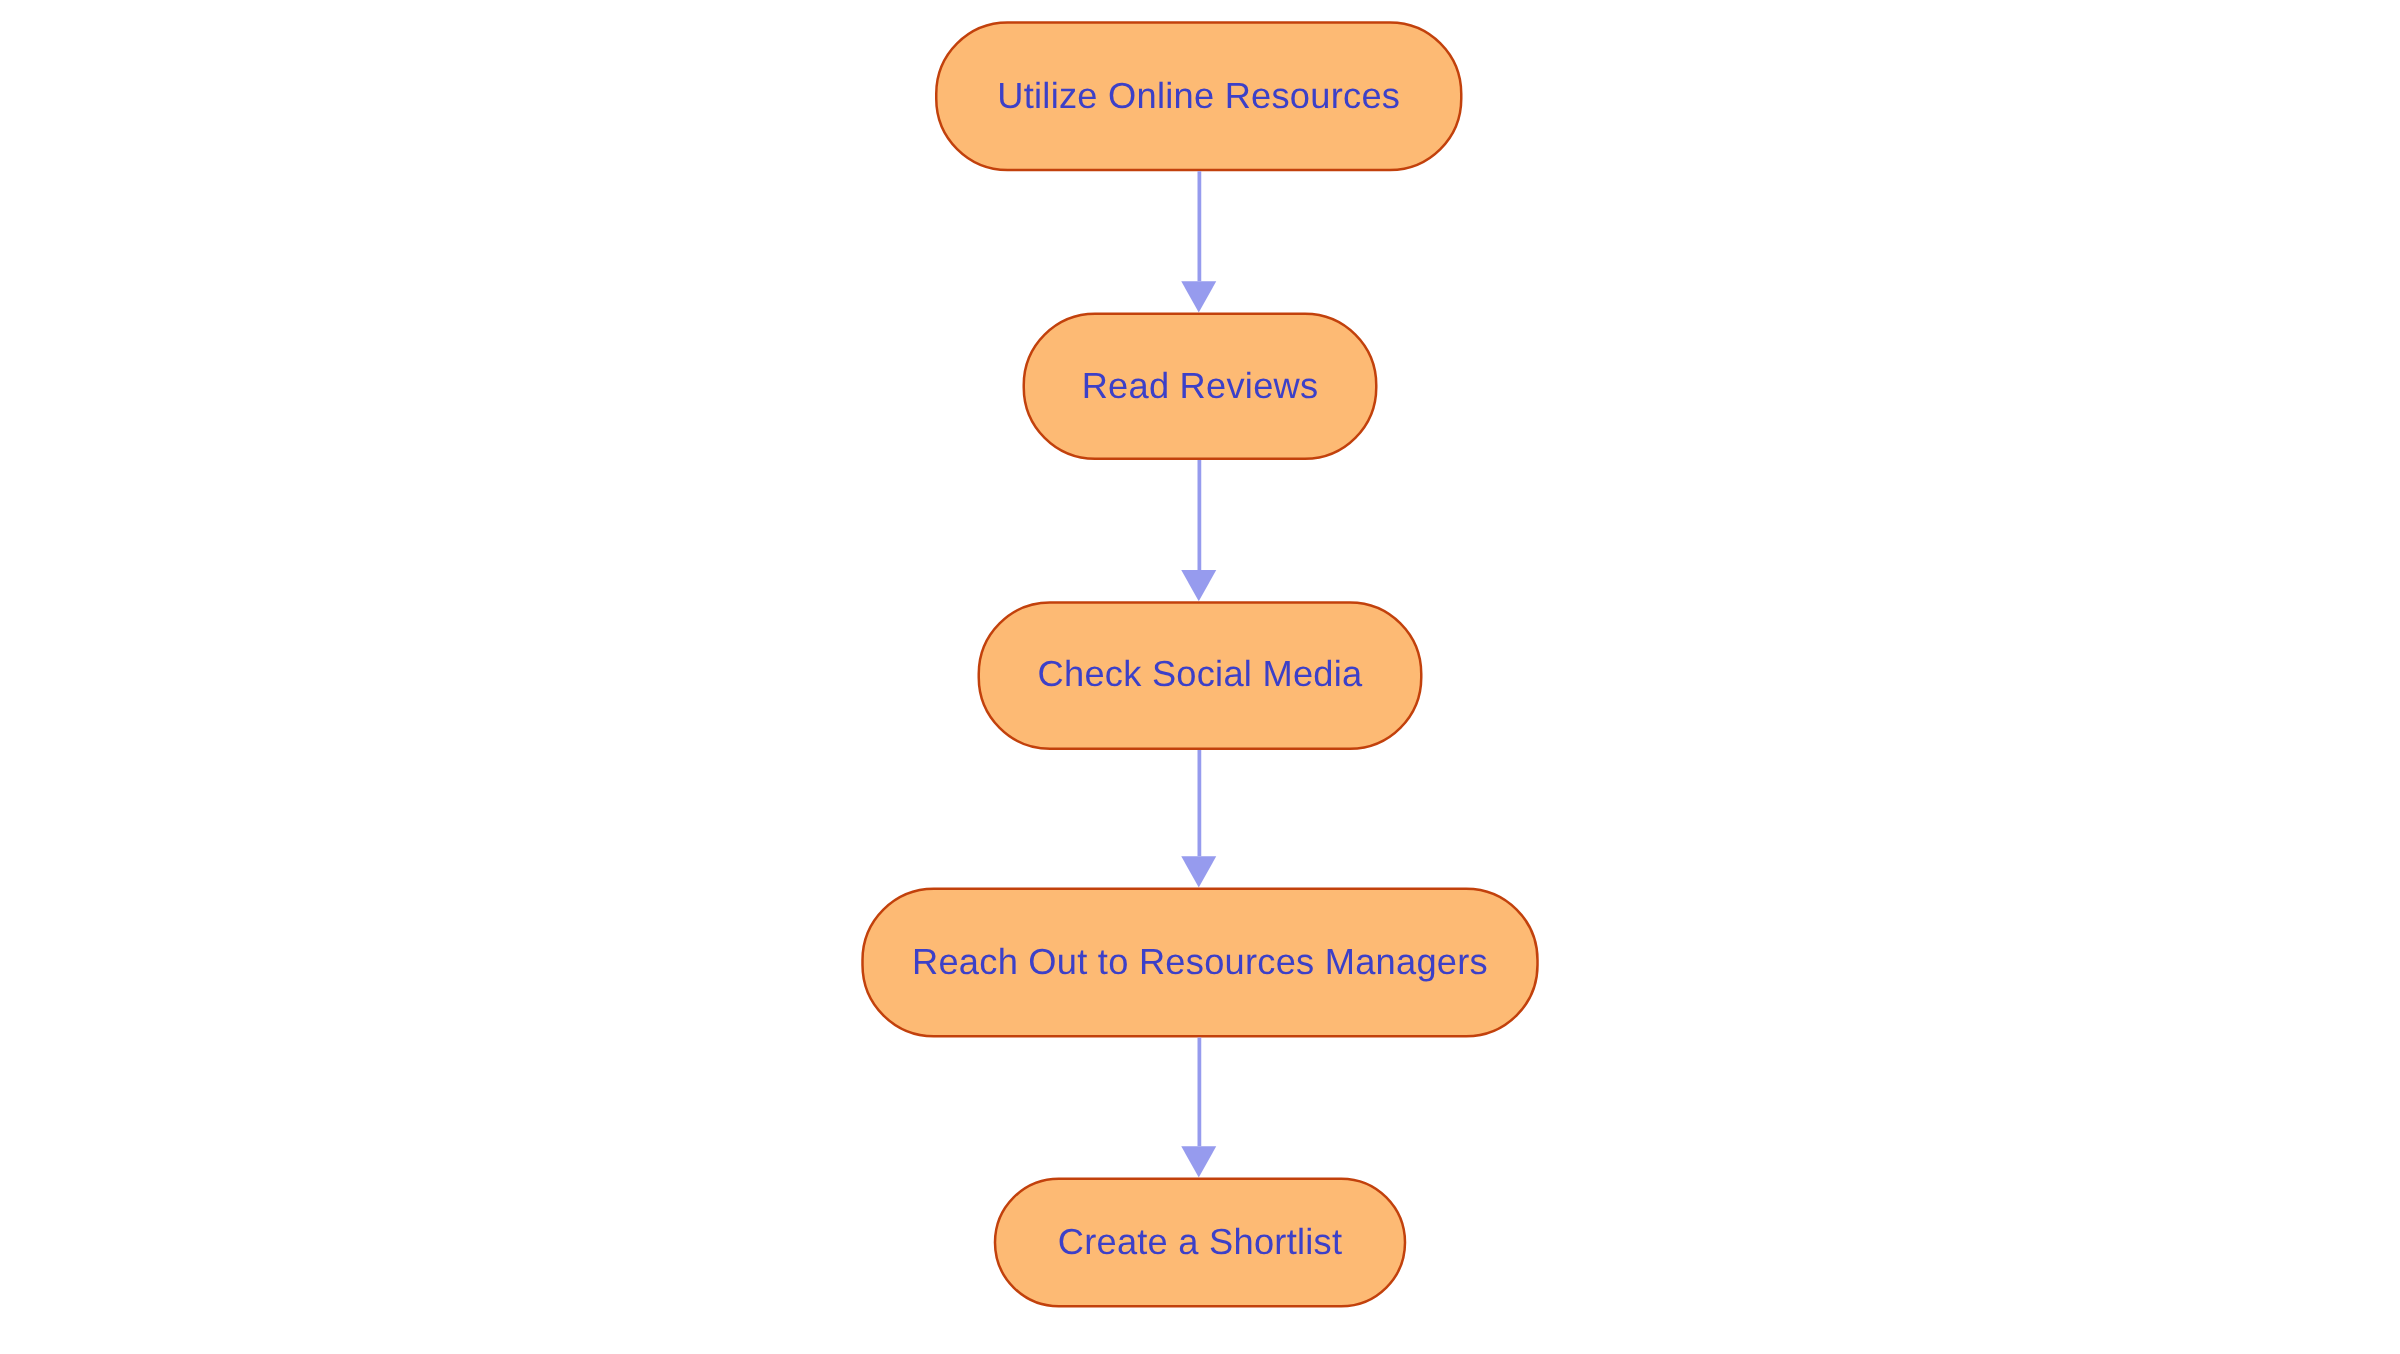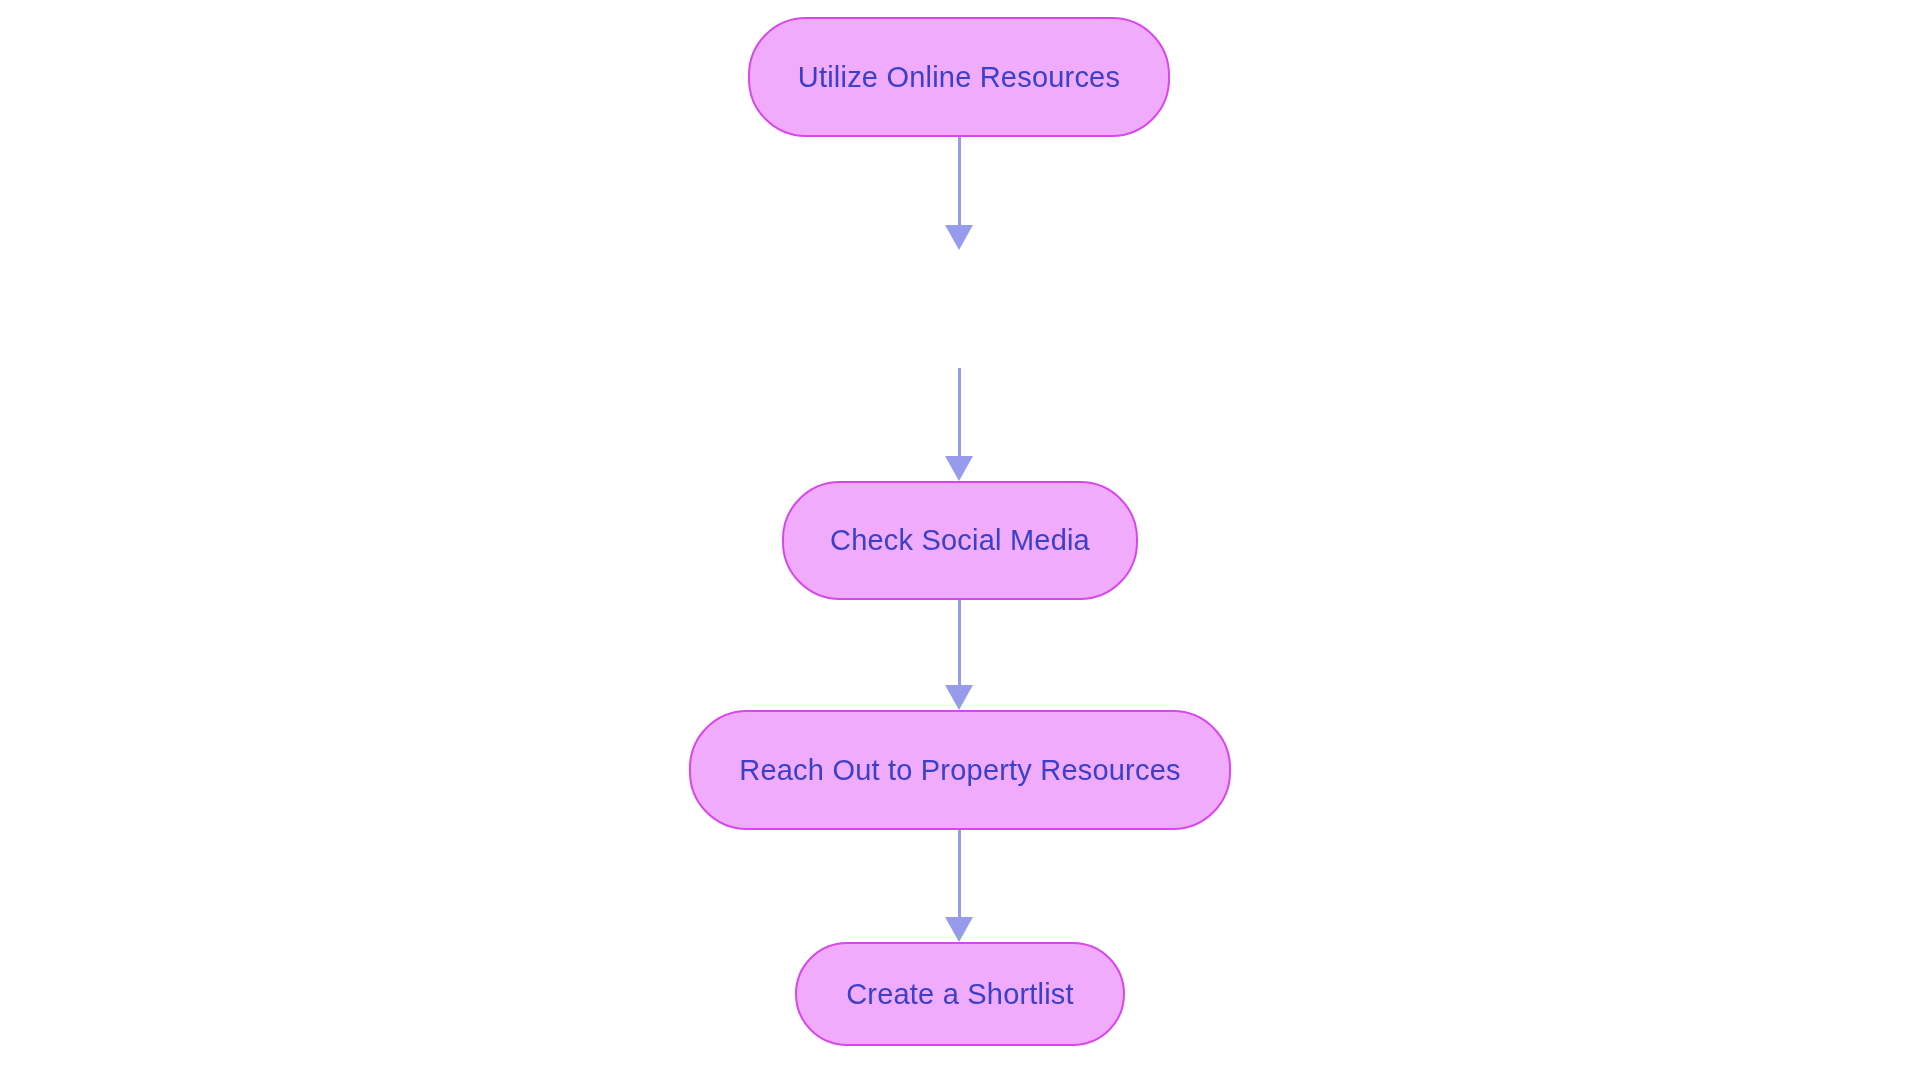--- a/index.html
+++ b/index.html
@@ -11,22 +11,22 @@
     position: relative;
     width: 1920px;
     height: 1083px;
     background: #ffffff;
     overflow: hidden;
     font-family: "Liberation Sans", sans-serif;
   }
   .flow-node {
     position: absolute;
     box-sizing: border-box;
-    background: #f0abfc;
-    border: 2px solid #d946ef;
+    background: #fdba74;
+    border: 2px solid #c2410c;
     border-radius: 58px;
     display: flex;
     align-items: center;
     justify-content: center;
   }
   .flow-node .label {
     color: #3c40c8;
     font-size: 29px;
     font-weight: 400;
     letter-spacing: 0.2px;
@@ -77,37 +77,40 @@
 
   <div class="flow-node node-1">
     <span class="label">Utilize Online Resources</span>
   </div>
 
   <div class="arrow arrow-1">
     <div class="shaft"></div>
     <div class="head"></div>
   </div>
 
+  <div class="flow-node node-2">
+    <span class="label">Read Reviews</span>
+  </div>
 
   <div class="arrow arrow-2">
     <div class="shaft"></div>
     <div class="head"></div>
   </div>
 
   <div class="flow-node node-3">
     <span class="label">Check Social Media</span>
   </div>
 
   <div class="arrow arrow-3">
     <div class="shaft"></div>
     <div class="head"></div>
   </div>
 
   <div class="flow-node node-4">
-    <span class="label">Reach Out to Property Resources</span>
+    <span class="label">Reach Out to Resources Managers</span>
   </div>
 
   <div class="arrow arrow-4">
     <div class="shaft"></div>
     <div class="head"></div>
   </div>
 
   <div class="flow-node node-5">
     <span class="label">Create a Shortlist</span>
   </div>

